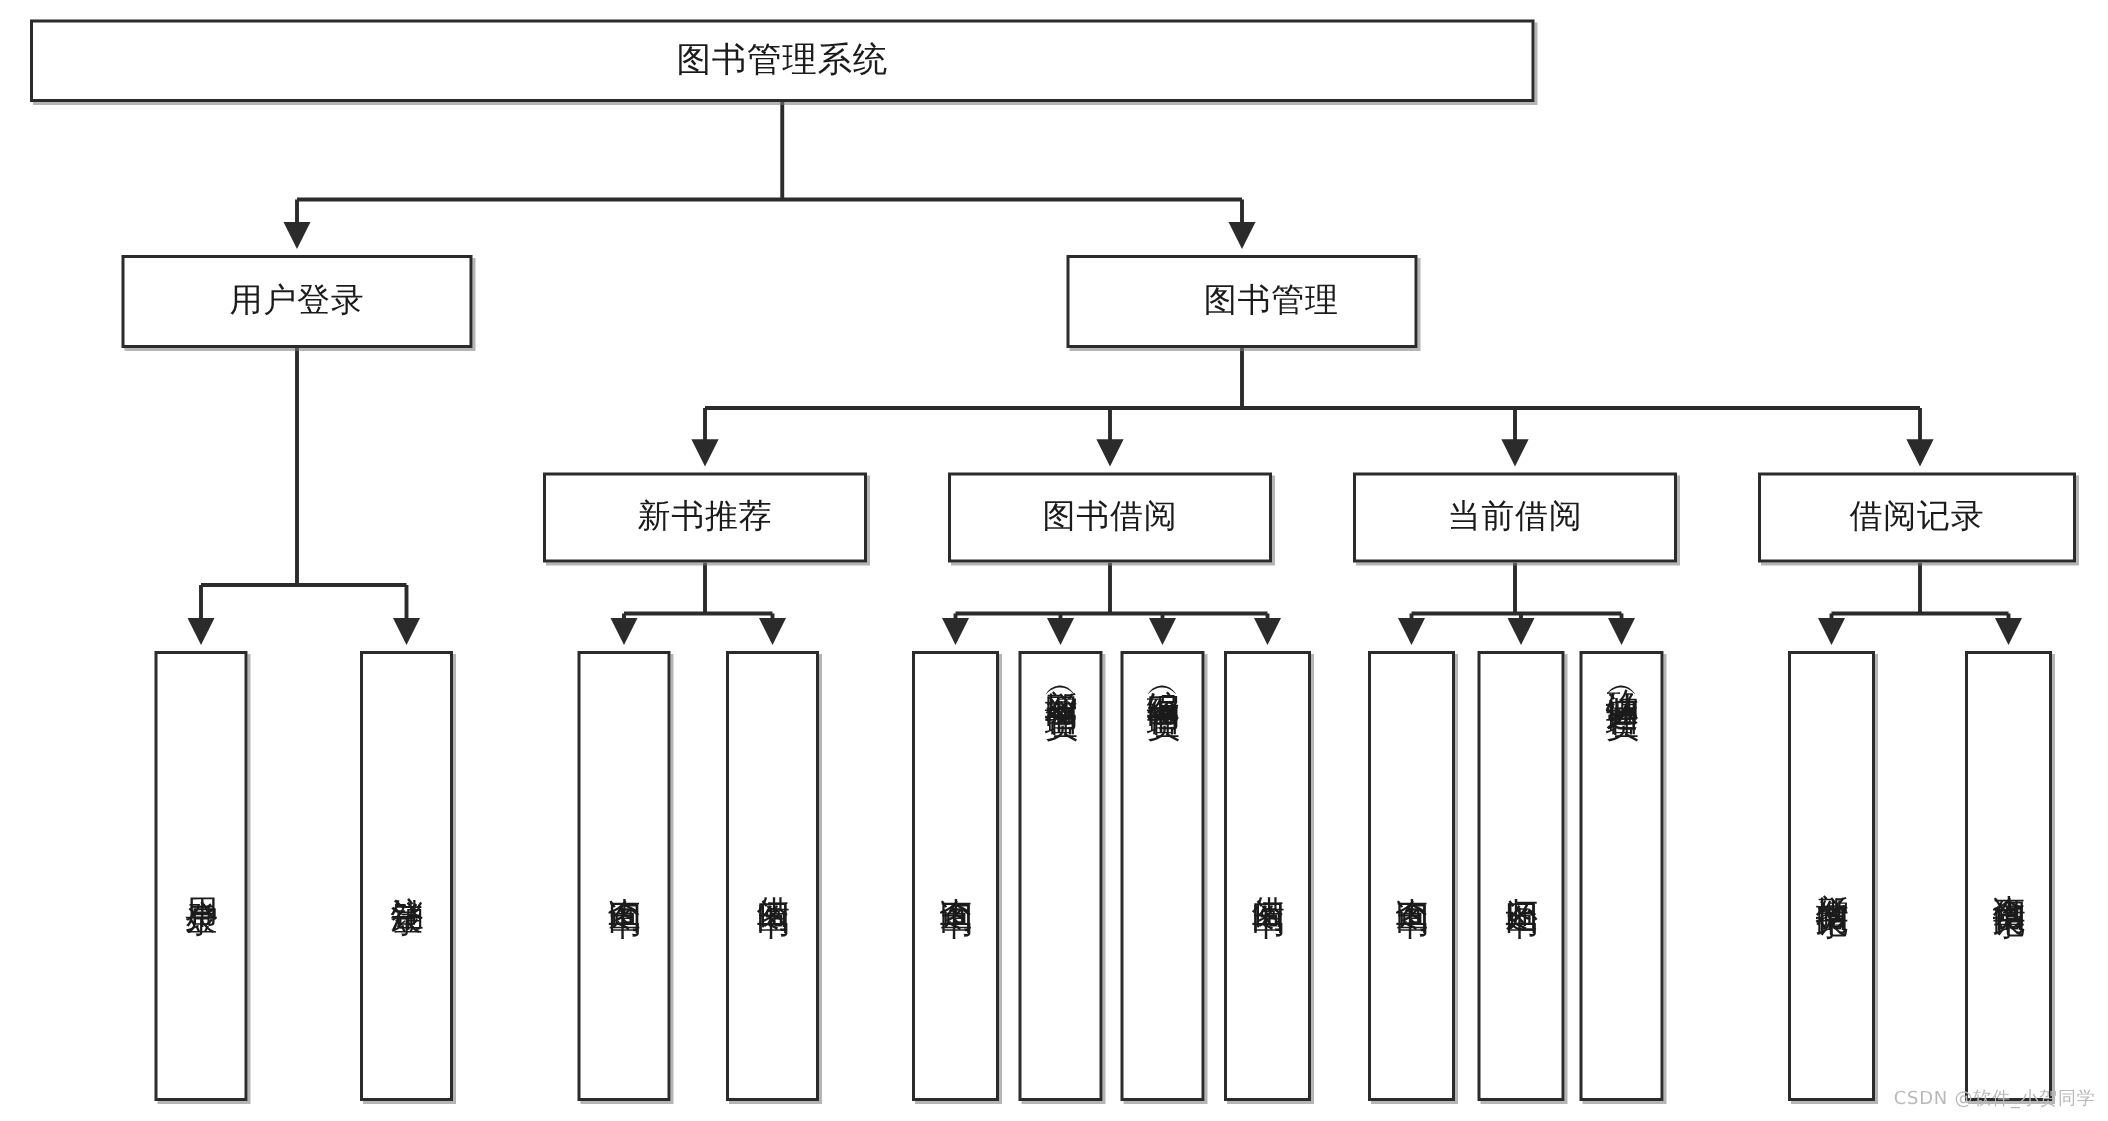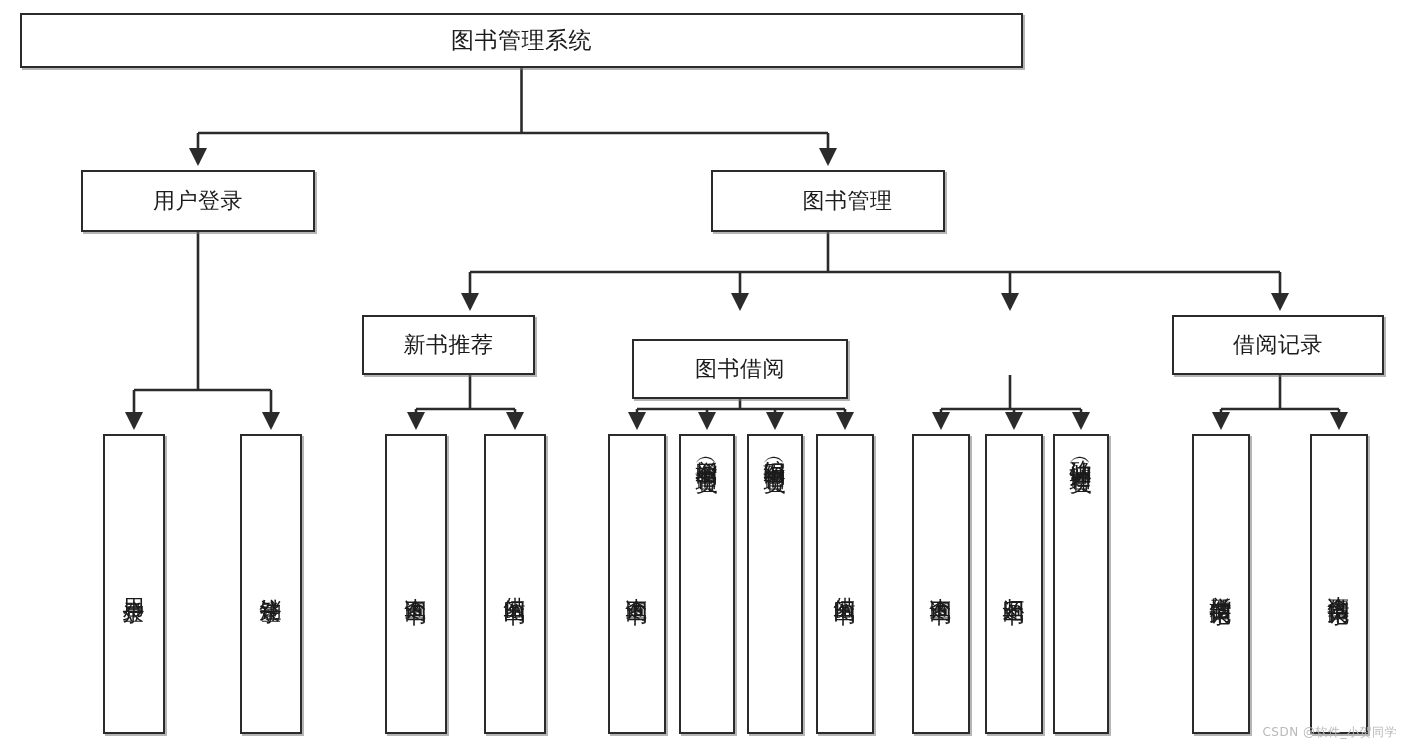--- a/index.html
+++ b/index.html
@@ -148,25 +148,28 @@
     <span class="label">图书管理系统</span>
   </div>
 
   <div class="node horiz" style="left:81px; top:170px; width:234px; height:62px;">
     <span class="label">用户登录</span>
   </div>
   <div class="node horiz" style="left:711px; top:170px; width:234px; height:62px;padding-left:39px;">
     <span class="label">图书管理</span>
   </div>
 
-  <div class="node horiz" style="left:362px; top:315px; width:173px; height:60px;">
+  <div class="node horiz" style="left:362px; top:315px; width:216px; height:60px;">
     <span class="label">新书推荐</span>
   </div>
-  <div class="node horiz" style="left:632px; top:315px; width:216px; height:60px;margin-top:24px;">
+  <div class="node horiz" style="left:632px; top:315px; width:216px; height:60px;">
     <span class="label">图书借阅</span>
+  </div>
+  <div class="node horiz" style="left:902px; top:315px; width:216px; height:60px;">
+    <span class="label">当前借阅</span>
   </div>
   <div class="node horiz" style="left:1172px; top:315px; width:212px; height:60px;">
     <span class="label">借阅记录</span>
   </div>
 
   <div class="node vert mid" style="left:103px; top:434px; width:62px; height:300px;">
     <span class="label">用户登录</span>
   </div>
   <div class="node vert mid" style="left:240px; top:434px; width:62px; height:300px;">
     <span class="label">注销登录</span>

